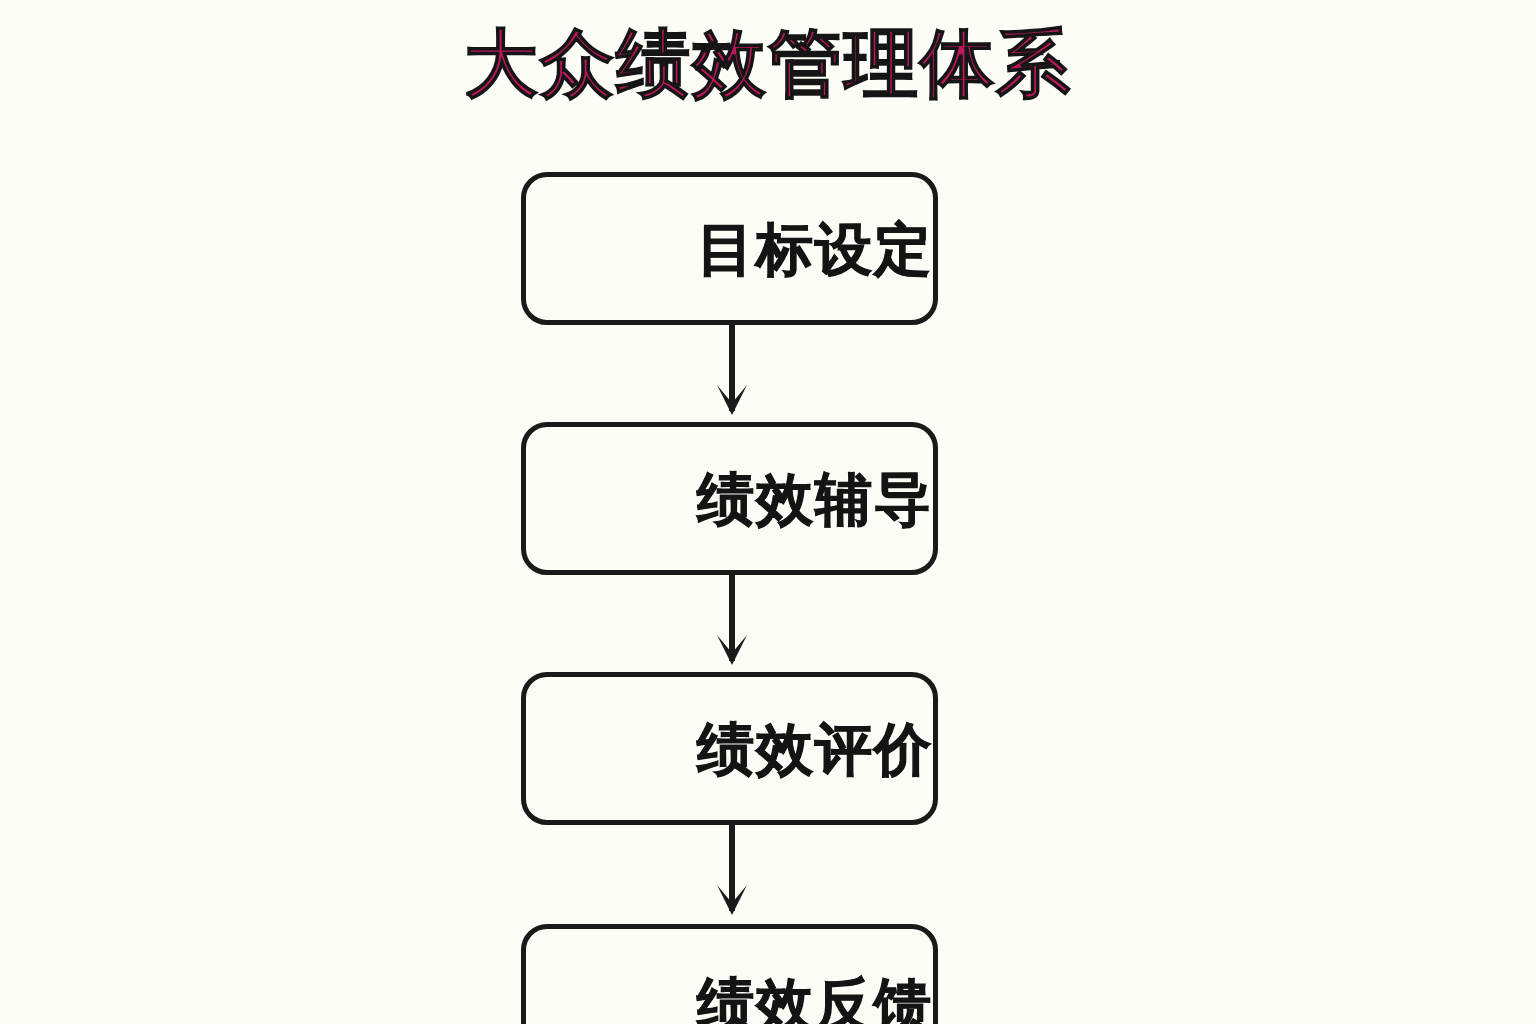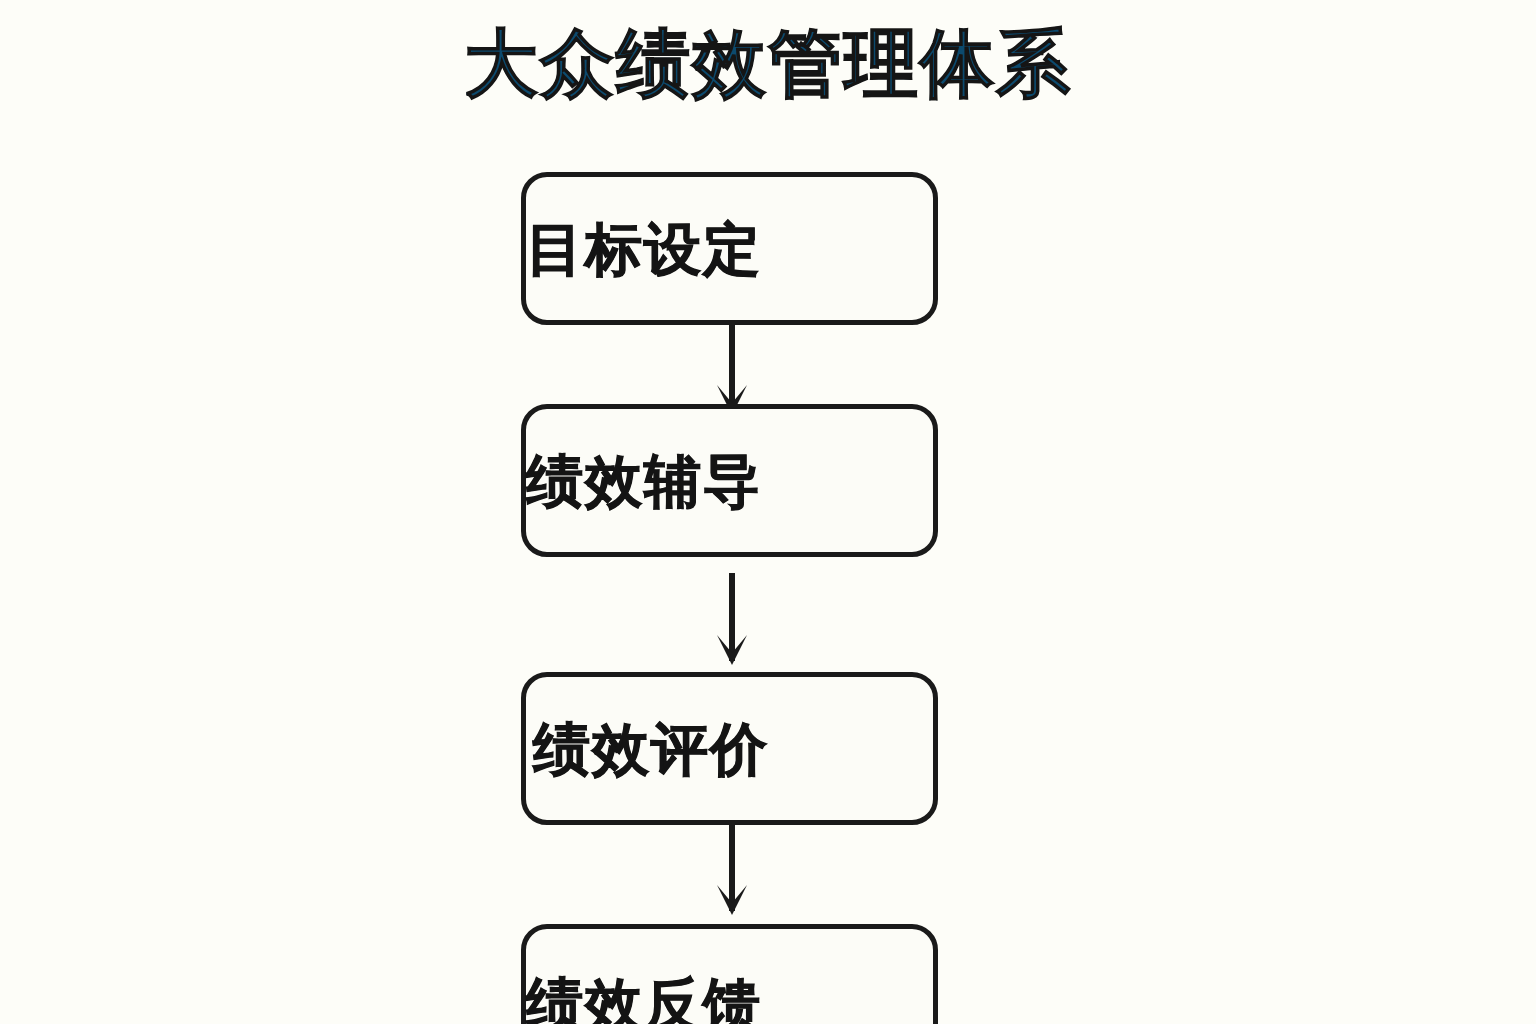--- a/index.html
+++ b/index.html
@@ -25,53 +25,53 @@
   
   .chart-title {
     position: absolute;
     left: 0;
     top: 18px;
     width: 1536px;
     text-align: center;
     font-size: 74px;
     line-height: 92px;
     font-weight: 900;
-    color: #0c4a6e;
+    color: #be185d;
     letter-spacing: 2px;
     -webkit-text-stroke: 1.2px #151515;
     white-space: nowrap;
   }
 
   
   .flow-node {
     position: absolute;
     left: 521px;
     width: 417px;
     height: 153px;
     box-sizing: border-box;
     border: 5px solid #1A1A1A;
     border-radius: 26px;
     background: #FCFCF7;
     display: flex;
     align-items: center;
-    justify-content: flex-start;
+    justify-content: flex-end;
   }
 
   .flow-node .node-label {
     font-size: 57px;
     line-height: 60px;
     font-weight: 900;
     color: #141414;
     letter-spacing: 2px;
     -webkit-text-stroke: 0.9px #141414;
     white-space: nowrap;
   }
 
   #node-0 { top: 172px; }
-  #node-1 { top: 404px; }
+  #node-1 { top: 422px; }
   #node-2 { top: 672px; padding-left: 7px; }
   #node-3 { top: 924px; height: 160px; }
 
   
   .connector {
     position: absolute;
     left: 716px;
     width: 32px;
     height: 102px;
   }

